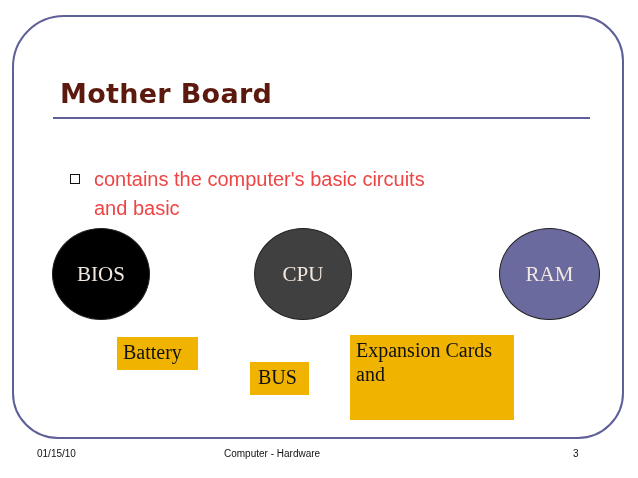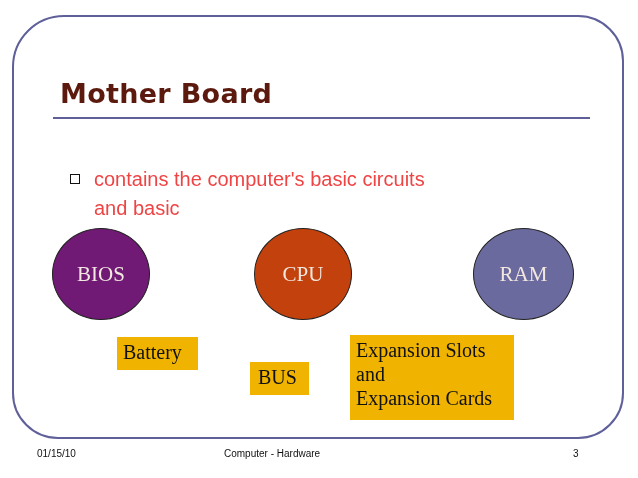--- a/index.html
+++ b/index.html
@@ -21,37 +21,36 @@
 
 <div class="title">Mother Board</div>
 <div class="rule"></div>
 
 <div class="bullet">
   <span class="box"></span>
   <span class="text">contains the computer's basic circuits</span>
   <span class="text">and basic</span>
 </div>
 
-<div class="circle" style="left:52px; top:228px; width:98px; height:92px; background:#701a75;">
+<div class="circle" style="left:52px; top:228px; width:98px; height:92px; background:#000000;">
   <span>BIOS</span>
 </div>
-<div class="circle" style="left:254px; top:228px; width:98px; height:92px; background:#c2410c;">
+<div class="circle" style="left:254px; top:228px; width:98px; height:92px; background:#404040;">
   <span>CPU</span>
 </div>
-<div class="circle" style="left:473px; top:228px; width:101px; height:92px; background:#6a6a9e;">
+<div class="circle" style="left:499px; top:228px; width:101px; height:92px; background:#6a6a9e;">
   <span>RAM</span>
 </div>
 
 <div class="label-box" style="left:117px; top:337px; width:81px; height:33px;">
   <span>Battery</span>
 </div>
 <div class="label-box" style="left:250px; top:362px; width:59px; height:33px;padding-left:8px;">
   <span>BUS</span>
 </div>
 <div class="label-box" style="left:350px; top:335px; width:164px; height:85px;">
-  <div>Expansion Slots</div>
+  <div>Expansion Cards</div>
   <div>and</div>
-  <div>Expansion Cards</div>
 </div>
 
 <div class="footer" style="left:37px;">01/15/10</div>
 <div class="footer" style="left:224px; width:190px; text-align:left;">Computer - Hardware</div>
 <div class="footer" style="left:573px;">3</div>
 
 </body></html>

